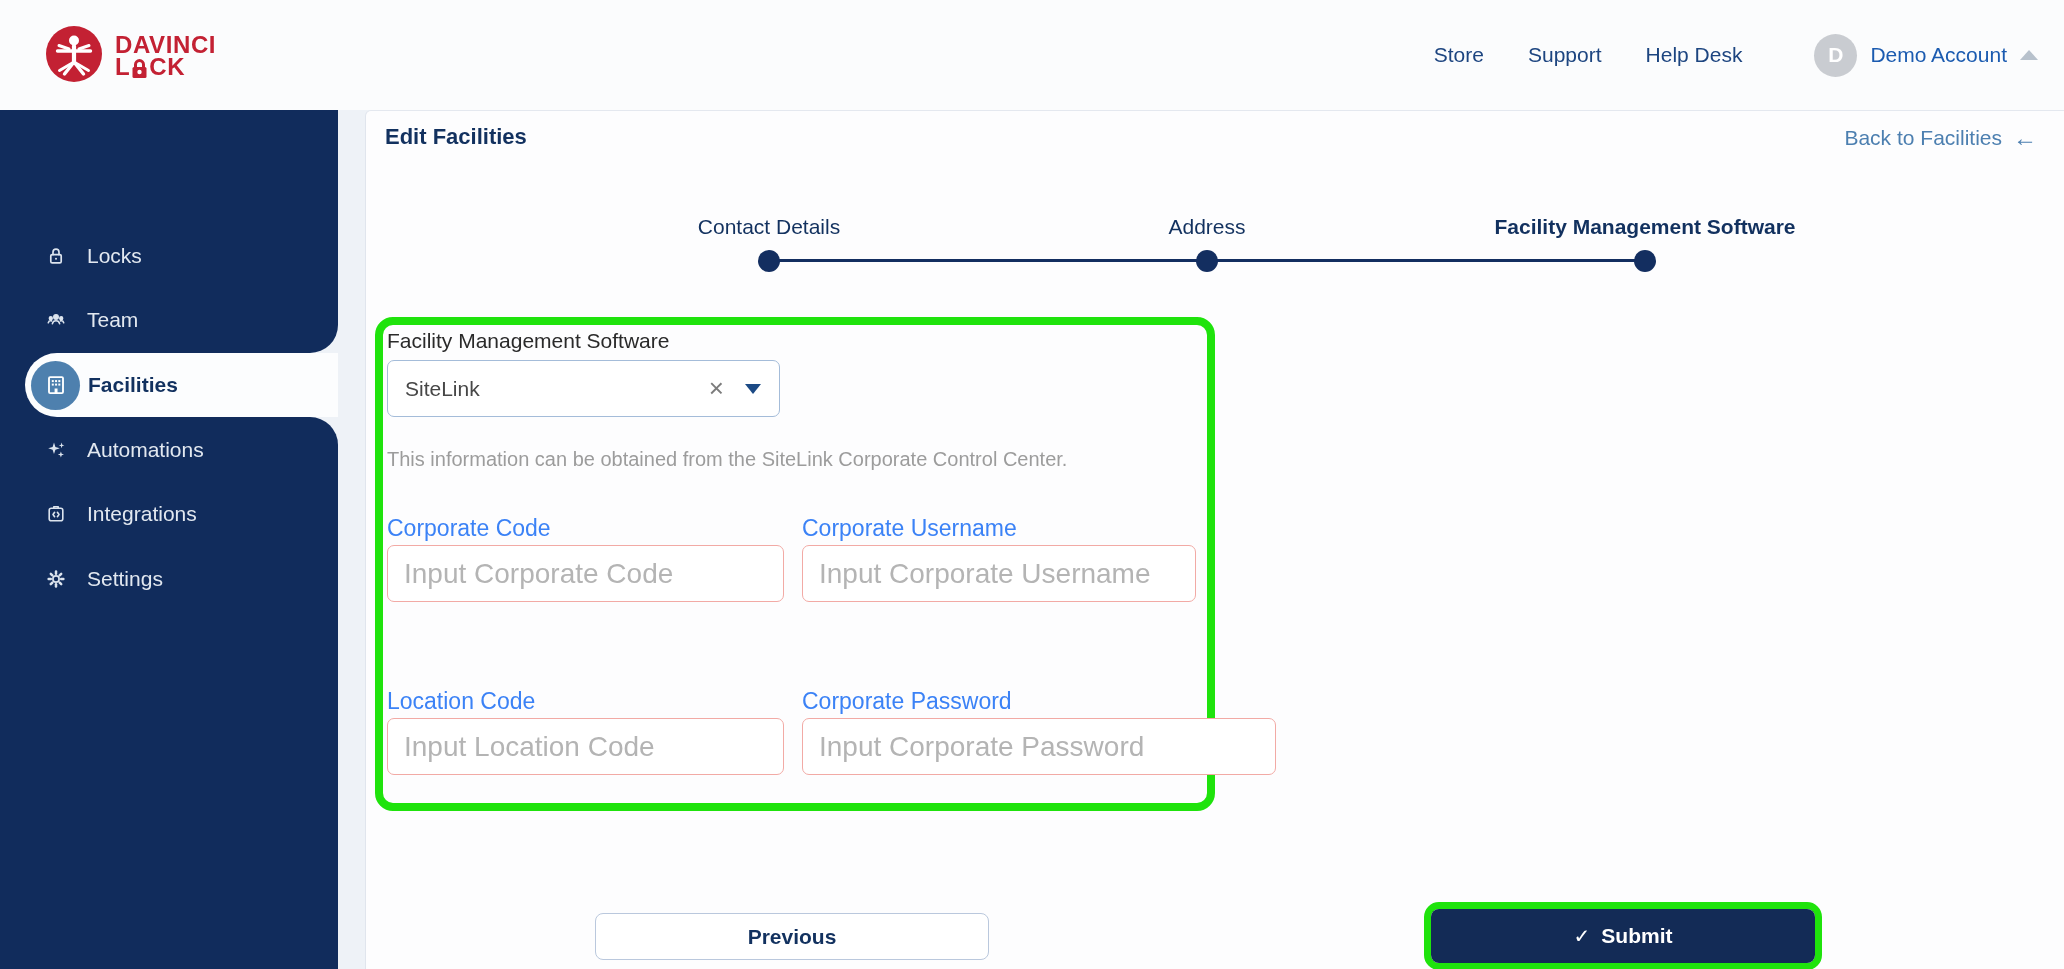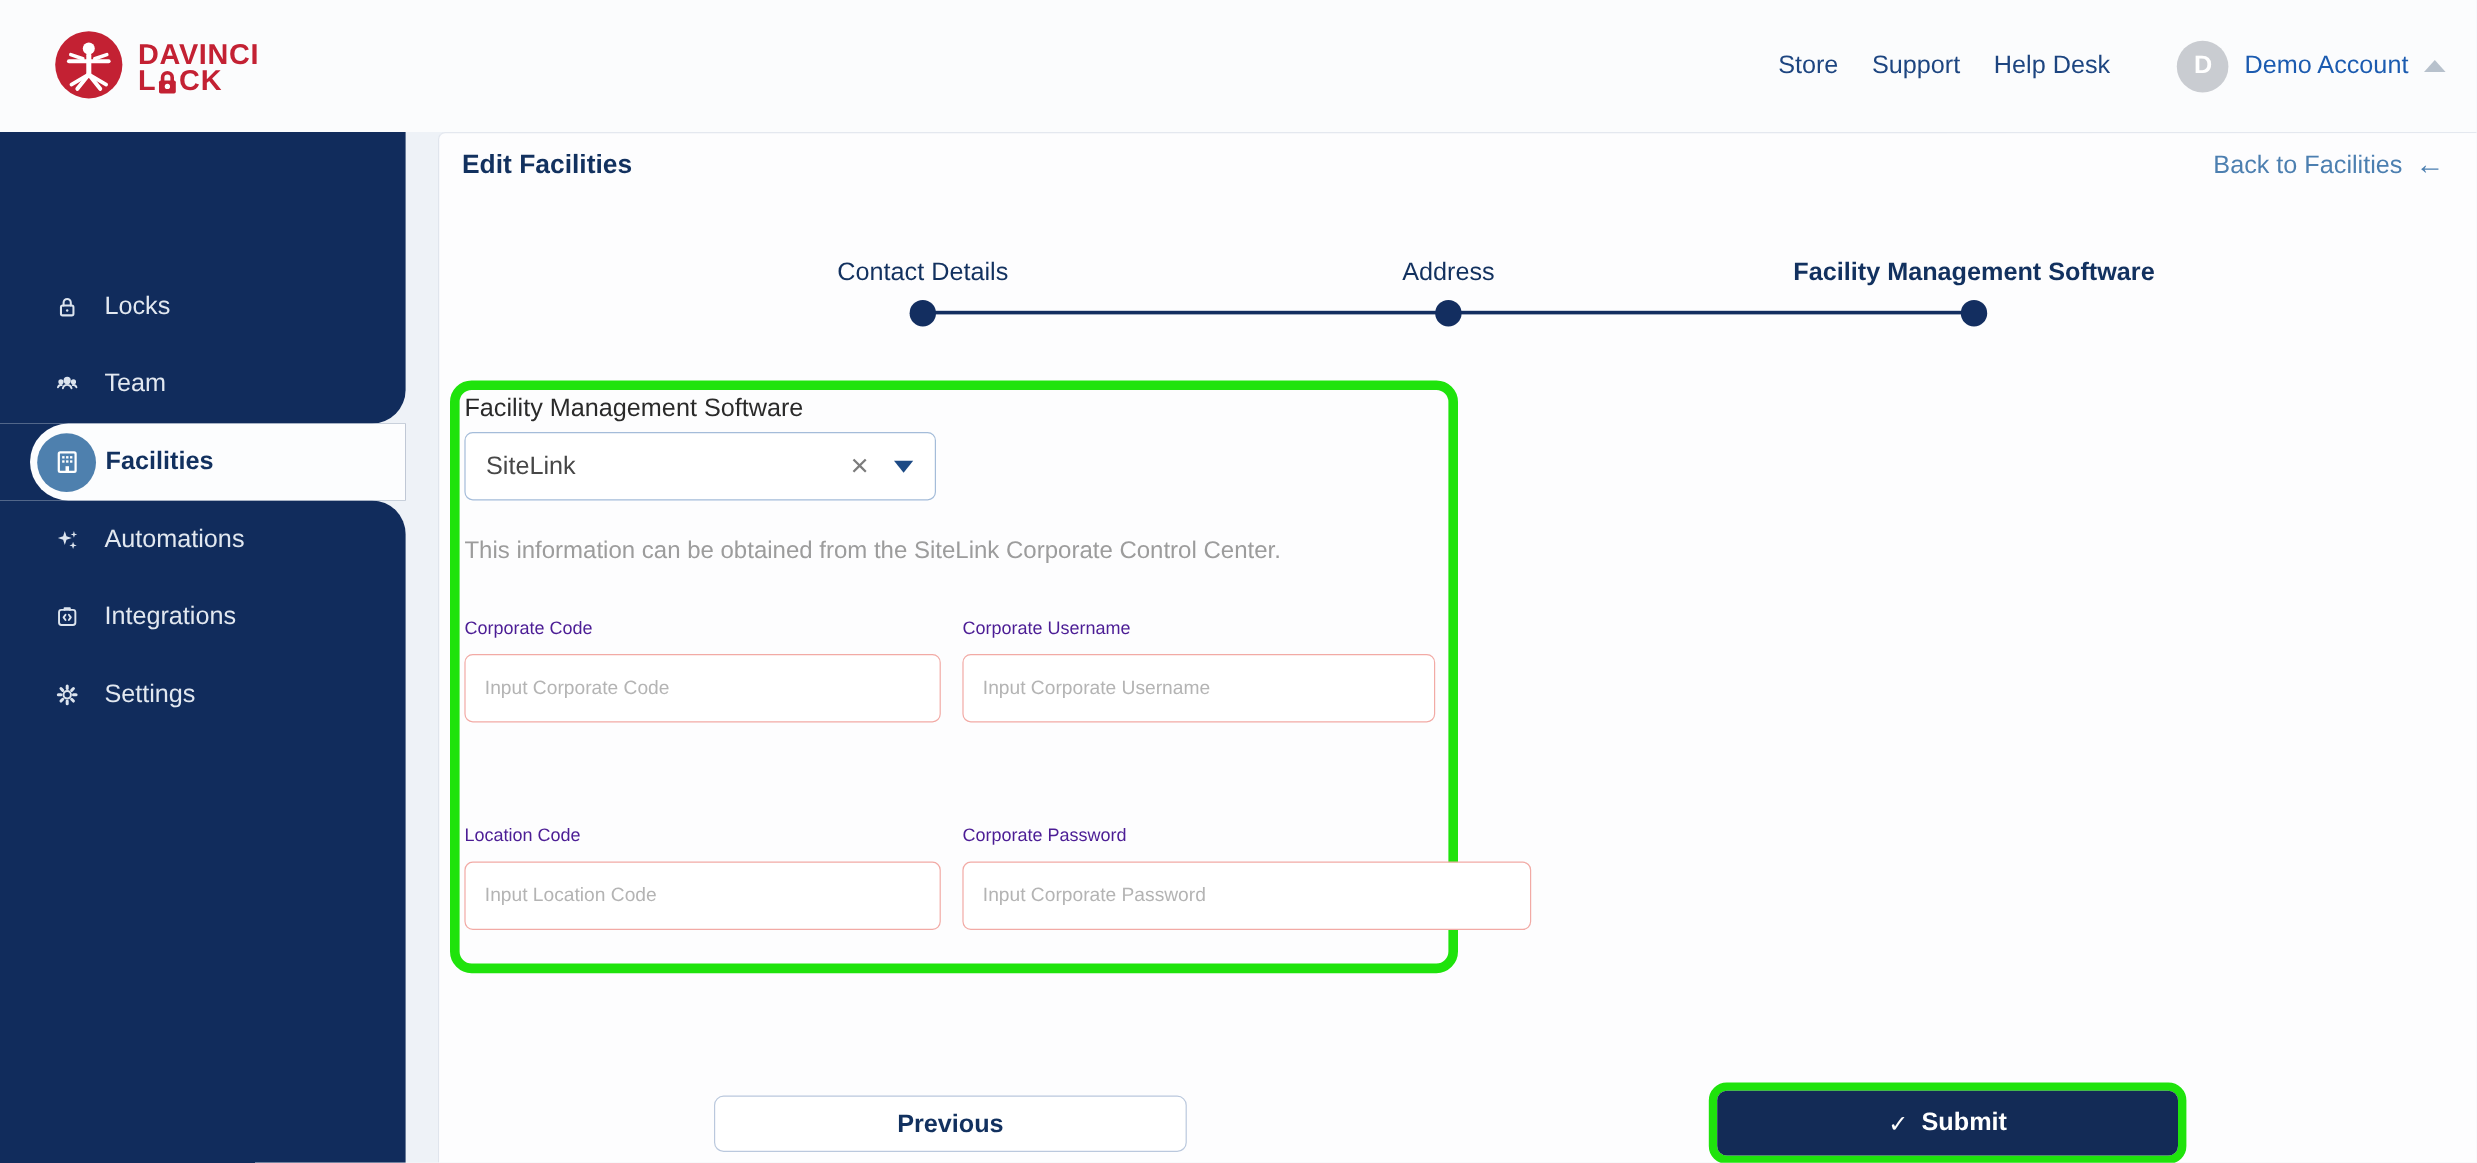--- a/index.html
+++ b/index.html
@@ -10,21 +10,21 @@
     position: relative;
     color: #12315f;
   }
 
   
   .header { position: absolute; top: 0; left: 0; width: 2064px; height: 110px; background: #fbfcfd; z-index: 5; }
   .logo { position: absolute; left: 44px; top: 24px; display: flex; align-items: center; gap: 11px; }
   .logo-text { display: flex; flex-direction: column; color: #c32133; font-weight: 700; font-size: 24px; line-height: 22px; letter-spacing: .6px; }
   .logo-line2 { display: flex; align-items: center; }
   .logo-line2 svg { margin: 0 1px; position: relative; top: 1px; }
-  .top-nav { position: absolute; right: 26px; top: 0; height: 110px; display: flex; align-items: center; gap: 28px; }
+  .top-nav { position: absolute; right: 26px; top: 0; height: 110px; display: flex; align-items: center; gap: 44px; }
   .top-link { font-size: 21px; color: #1d4580; font-weight: 500; cursor: pointer; white-space: nowrap; }
   .account { display: flex; align-items: center; gap: 13px; margin-left: 28px; cursor: pointer; }
   .avatar { width: 43px; height: 43px; border-radius: 50%; background: #c9ccd1; color: #fff; font-weight: 700; font-size: 21px; display: flex; align-items: center; justify-content: center; }
   .account-name { font-size: 21px; color: #1b5bb0; font-weight: 500; white-space: nowrap; }
   .caret-up { width: 0; height: 0; border-left: 9px solid transparent; border-right: 9px solid transparent; border-bottom: 10px solid #b7c1cc; }
 
   
   .sidebar { position: absolute; left: 0; top: 110px; width: 338px; height: 859px; background: #eef2f7; z-index: 4; }
   .side-top    { position: absolute; top: 0; left: 0; right: 0; height: 243px; background: #112c5c; border-bottom-right-radius: 28px; z-index: 1; }
   .side-bottom { position: absolute; top: 307px; left: 0; right: 0; bottom: 0; background: #112c5c; border-top-right-radius: 28px; z-index: 1; }
@@ -54,24 +54,24 @@
   .hl-box { left: 9px; top: 206px; width: 840px; height: 494px; border: 8px solid #1fe30c; border-radius: 18px; pointer-events: none; }
   .submit-ring { left: 1058px; top: 791px; width: 398px; height: 68px; border: 7px solid #1fe30c; border-radius: 15px; }
 
   
   .sw-label { left: 21px; top: 218px; font-size: 21px; color: #2a2a2a; }
   .select { left: 21px; top: 249px; width: 393px; height: 57px; border: 1.5px solid #a4bcd9; border-radius: 7px; background: #fff; display: flex; align-items: center; cursor: pointer; }
   .select-value { margin-left: 17px; font-size: 21px; color: #474747; flex: 1; }
   .clear-x { font-size: 26px; color: #7c7c7c; margin-right: 21px; font-weight: 400; cursor: pointer; }
   .caret-down { width: 0; height: 0; border-left: 8px solid transparent; border-right: 8px solid transparent; border-top: 10px solid #1c4a85; margin-right: 18px; cursor: pointer; }
   .helper { left: 21px; top: 337px; font-size: 20px; color: #9c9c9c; }
-  .f-label { font-size: 15px; color: #4c1d95; }
+  .f-label { font-size: 23px; color: #3b82f6; }
   .fl-0 { left: 21px;  top: 404px; } .fl-1 { left: 436px; top: 404px; }
   .fl-2 { left: 21px;  top: 577px; } .fl-3 { left: 436px; top: 577px; }
-  .f-input { height: 57px; border: 1.5px solid #f2aaa5; border-radius: 7px; background: #fff; padding: 0 16px; font-size: 16px; color: #333; font-family: "Liberation Sans", sans-serif; outline: none; }
+  .f-input { height: 57px; border: 1.5px solid #f2aaa5; border-radius: 7px; background: #fff; padding: 0 16px; font-size: 28px; color: #333; font-family: "Liberation Sans", sans-serif; outline: none; }
   .f-input::placeholder { color: #b4b4b4; }
   .fi-0 { left: 21px;  top: 434px; width: 397px; } .fi-1 { left: 436px; top: 434px; width: 394px; }
   .fi-2 { left: 21px;  top: 607px; width: 397px; } .fi-3 { left: 436px; top: 607px; width: 474px; }
 
   
   .btn-prev { left: 229px; top: 802px; width: 394px; height: 47px; background: #fff; border: 1px solid #bac8dd; border-radius: 8px; color: #12315f; font-weight: 700; font-size: 21px; font-family: "Liberation Sans", sans-serif; cursor: pointer; }
   .btn-submit { width: 100%; height: 100%; background: #132b56; border: none; border-radius: 8px; color: #fff; font-weight: 700; font-size: 21px; font-family: "Liberation Sans", sans-serif; display: flex; align-items: center; justify-content: center; gap: 11px; cursor: pointer; }
   .check { font-weight: 400; font-size: 20px; }
 </style>
 </head>

